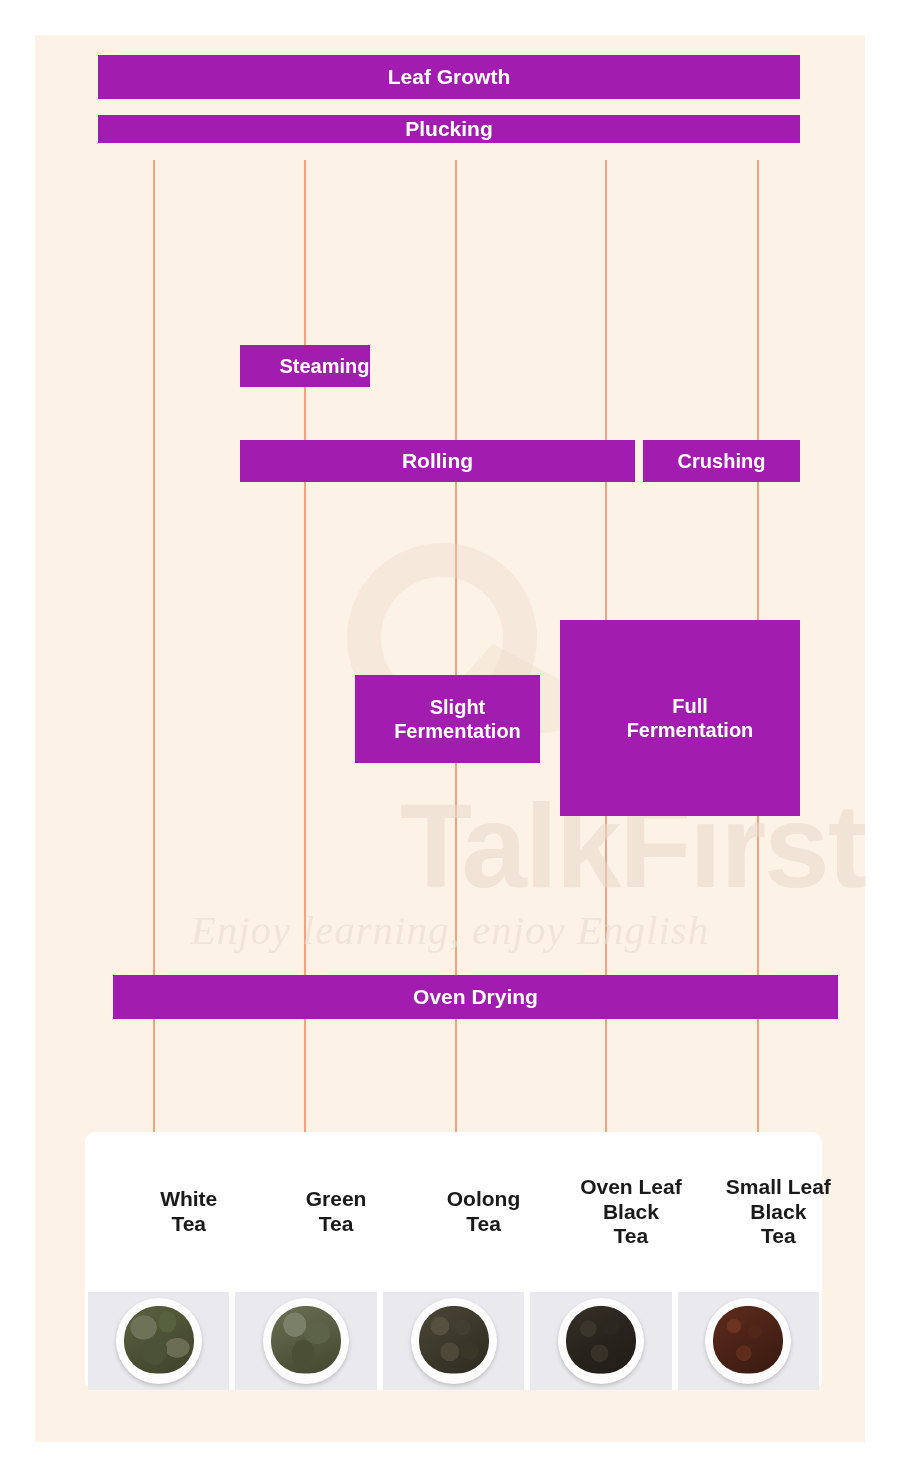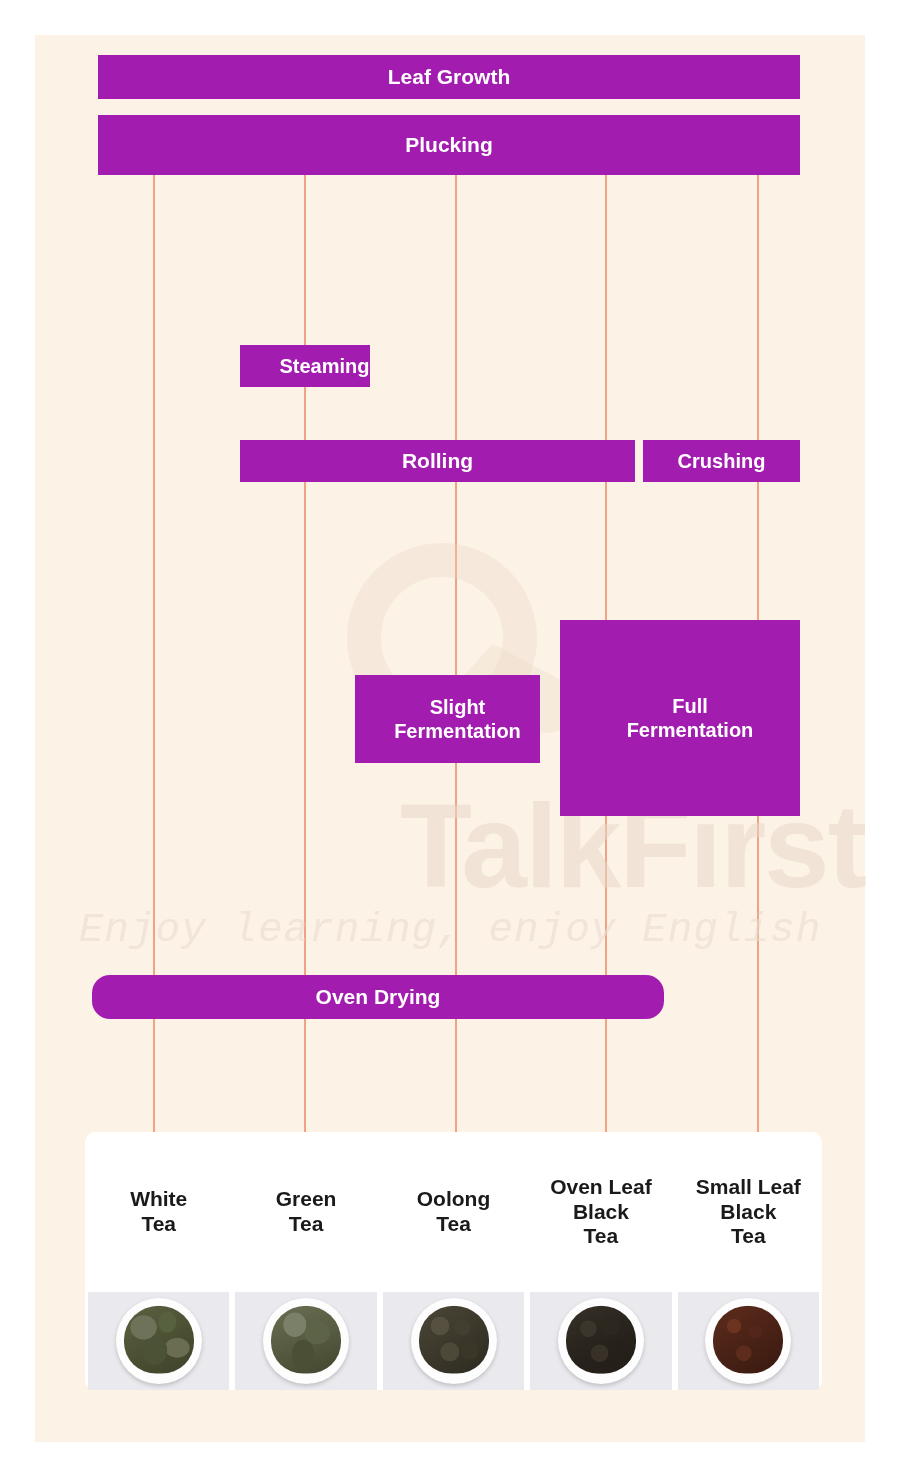--- a/index.html
+++ b/index.html
@@ -93,21 +93,21 @@
     letter-spacing: -2px;
     color: rgba(232,216,200,0.55);
     line-height: 1;
   }
   .wm-tagline {
     position: absolute;
     left: 0;
     top: 385px;
     width: 830px;
     text-align: center;
-    font-family: Liberation Mono, monospace;
+    font-family: Liberation Serif, serif;
     font-style: italic;
     font-size: 41px;
     color: rgba(234,220,206,0.62);
     line-height: 1;
     letter-spacing: 1px;
   }
 
   
   .box {
     position: absolute;
@@ -135,20 +135,21 @@
     background: #ffffff;
     border-radius: 10px;
     box-sizing: border-box;
   }
   .result-labels {
     position: absolute;
     left: 0; top: 0;
     width: 737px;
     height: 160px;
     display: flex;
+    padding-left: 30px;
   }
   .result-label {
     flex: 1 1 0;
     display: flex;
     align-items: center;
     justify-content: center;
     text-align: center;
     font-size: 21px;
     font-weight: bold;
     color: #1a1a1a;
@@ -249,36 +250,36 @@
 
     <div class="watermark">
       <div class="wm-ring"></div>
       <div class="wm-tail"></div>
       <div class="wm-title">TalkFirst</div>
       <div class="wm-tagline">Enjoy learning, enjoy English</div>
     </div>
 
     <div class="box bar" style="left:63px; top:20px; width:702px; height:44px;">Leaf Growth</div>
 
-    <div class="box bar" style="left:63px; top:80px; width:702px; height:60px;">Plucking</div>
+    <div class="box bar" style="left:63px; top:80px; width:702px; height:28px;">Plucking</div>
 
 
     <div class="box small" style="left:205px; top:310px; width:130px; height:42px;padding-left:39px;">Steaming</div>
 
     <div class="box small" style="left:608px; top:405px; width:157px; height:42px;">Crushing</div>
 
     <div class="box bar" style="left:205px; top:405px; width:395px; height:42px;">Rolling</div>
 
     <div class="box ferm" style="left:320px; top:640px; width:185px; height:88px; white-space:pre-line;">Slight
 Fermentation</div>
 
     <div class="box ferm" style="left:525px; top:585px; width:240px; height:196px; white-space:pre-line;">Full
 Fermentation</div>
 
-    <div class="box bar" style="left:57px; top:940px; width:572px; height:44px;border-radius:18px;">Oven Drying</div>
+    <div class="box bar" style="left:78px; top:940px; width:725px; height:44px;">Oven Drying</div>
 
     <div class="result-card">
       <div class="result-labels">
         <div class="result-label">White
 Tea</div>
         <div class="result-label">Green
 Tea</div>
         <div class="result-label">Oolong
 Tea</div>
         <div class="result-label">Oven Leaf

